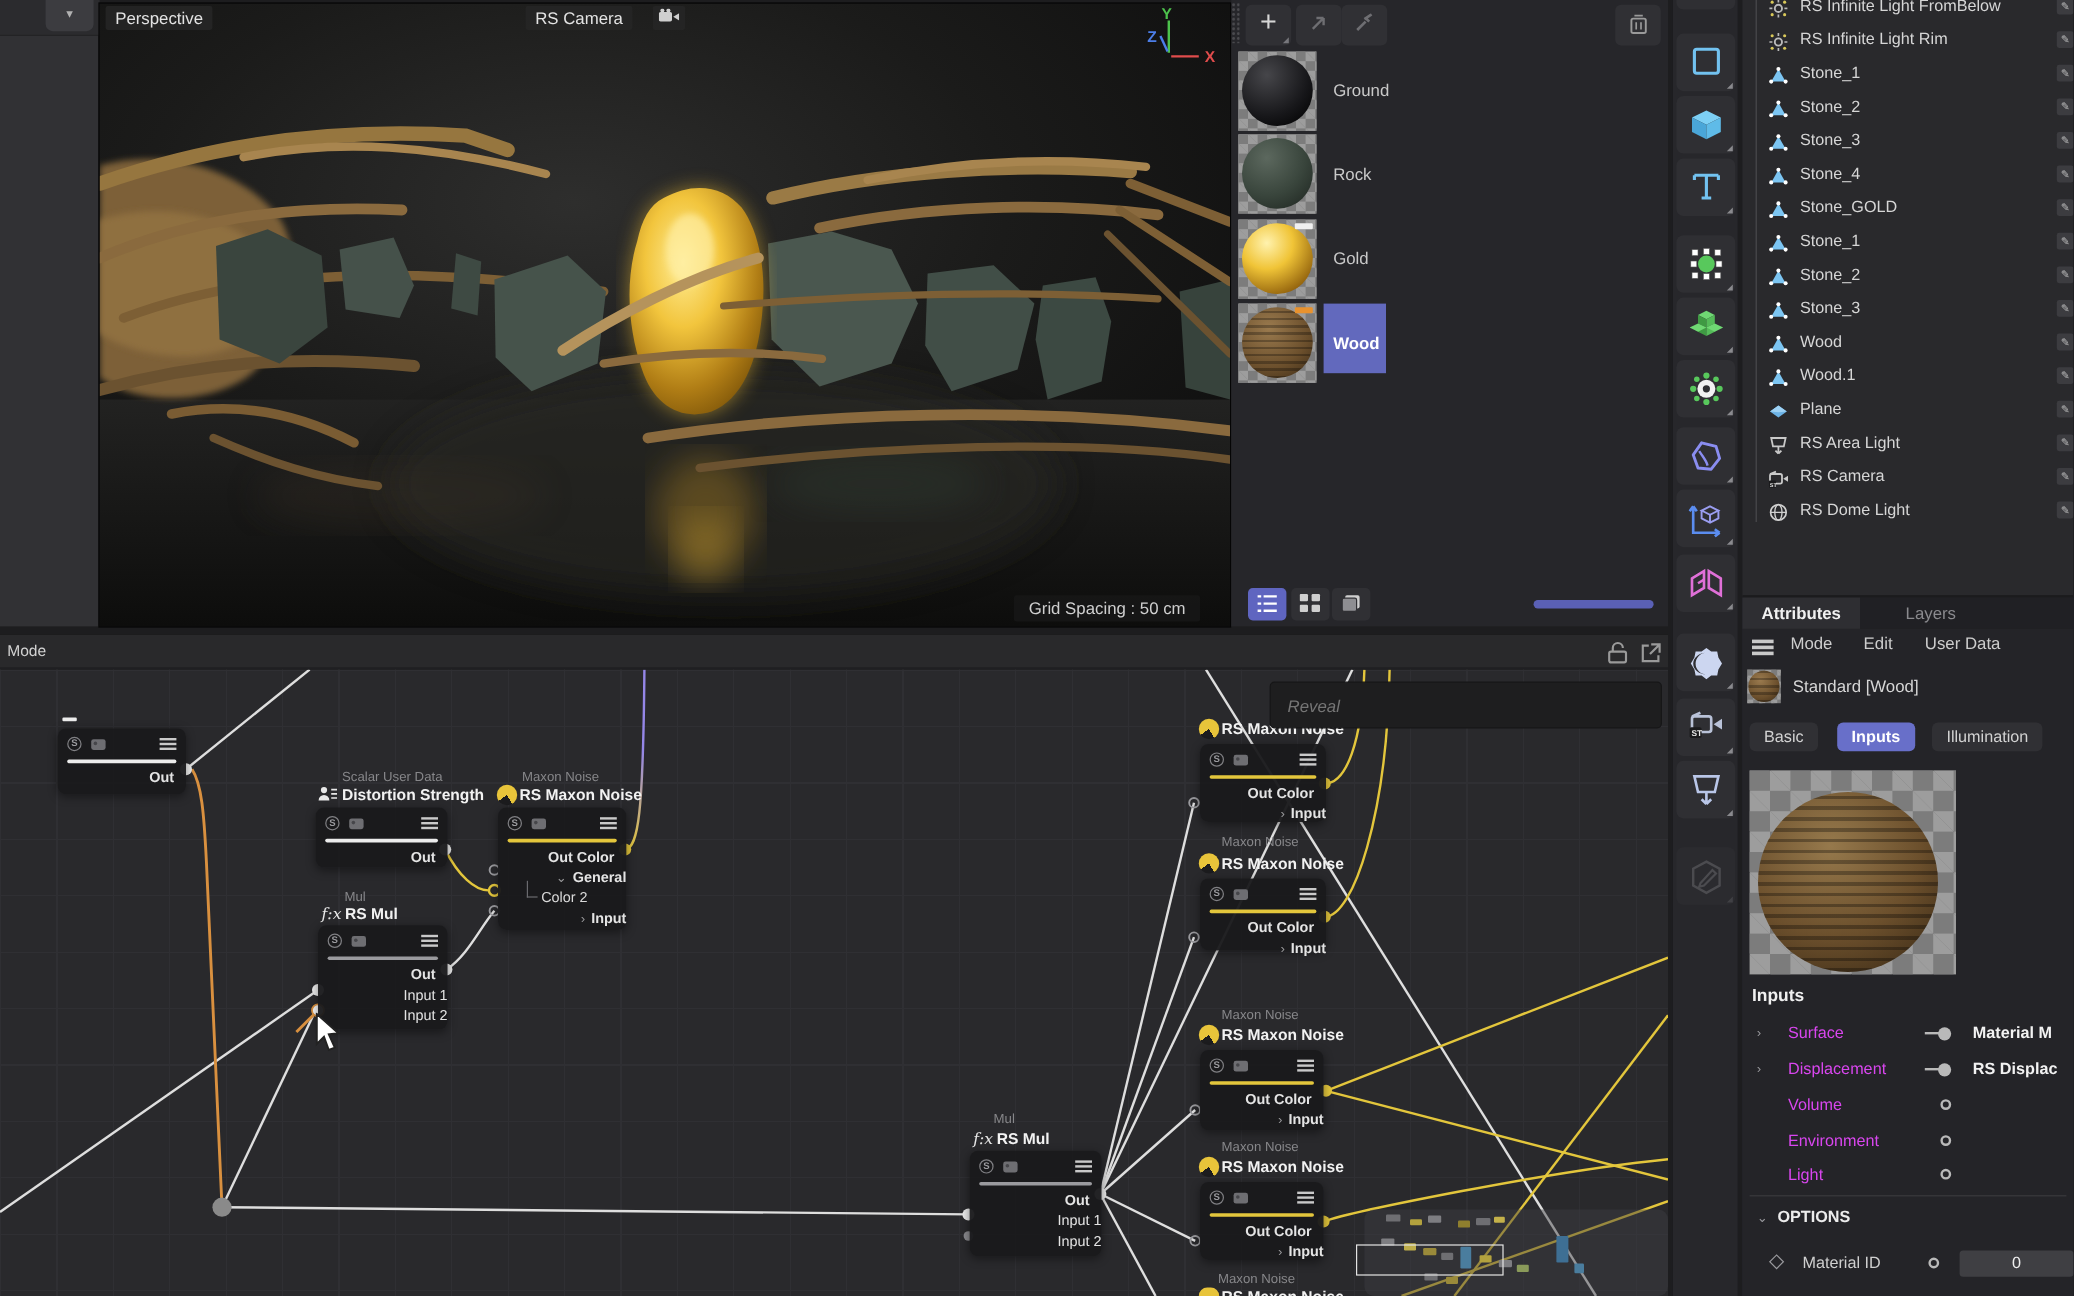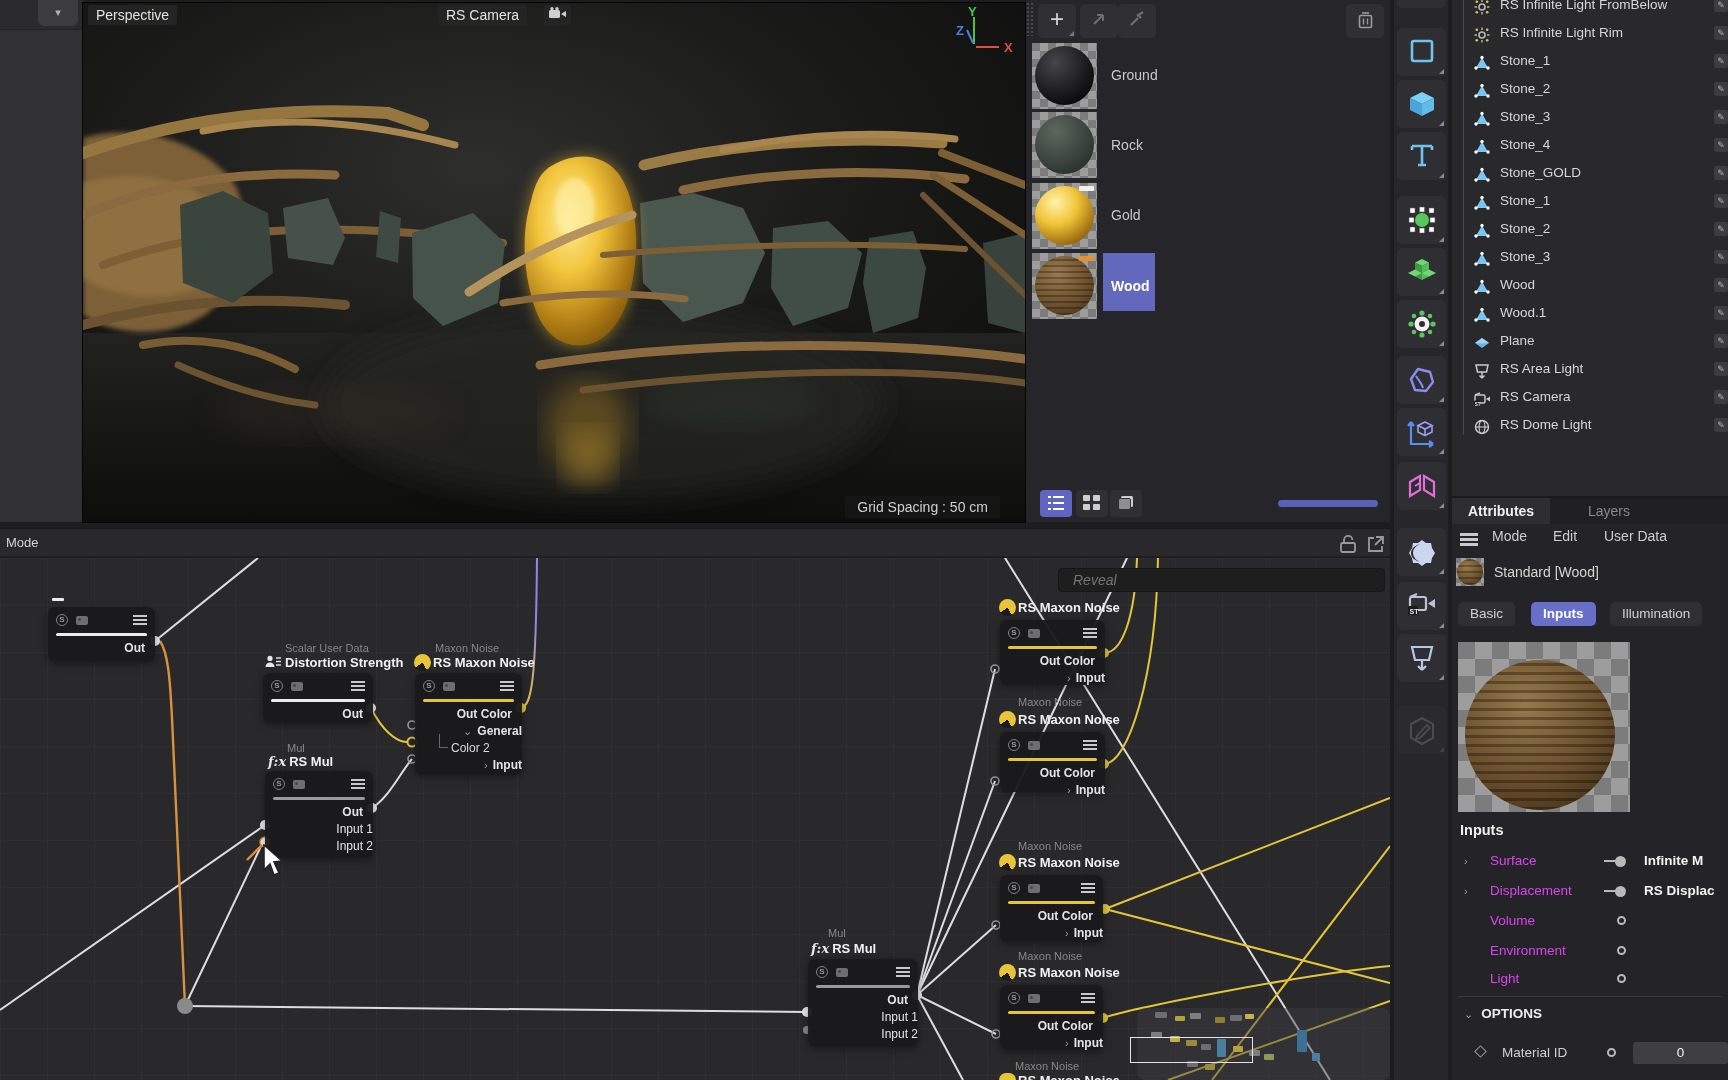--- a/index.html
+++ b/index.html
@@ -49,29 +49,29 @@
   .vmbtn svg { margin:5px 0 0 7px; }
   #mat-slider { left:252px; top:500px; width:100px; height:7px; border-radius:4px; background:#5a60b5; cursor:pointer; }
 
   
   #node-bar { left:0; top:528px; width:1390px; height:29px; background:#29292b; border-top:1px solid #1a1a1b;
               border-bottom:1px solid #202022; }
   #node-bar .label { position:absolute; left:6px; top:6px; color:#d2d2d2; font-size:13px; }
   #node-editor { left:0; top:558px; width:1390px; height:522px; background-color:#29292c; overflow:hidden;
       background-image:repeating-linear-gradient(to right, #2f2f33 0 1px, transparent 1px 47px),
                        repeating-linear-gradient(to bottom, #2f2f33 0 1px, transparent 1px 47px); }
-  #reveal-box { position:absolute; left:1058px; top:10px; width:327px; height:24px; background:#1e1e1f;
+  #reveal-box { position:absolute; left:1058px; top:10px; width:327px; height:39px; background:#1e1e1f;
       border-radius:4px; border:1px solid #161617; }
   #reveal-box input { width:100%; height:100%; background:transparent; border:none; outline:none;
       font-style:italic; color:#9a9a9a; font-size:14px; padding-left:14px; font-family:"Liberation Sans",sans-serif; }
   .node { position:absolute; background:rgba(26,26,28,.96); border-radius:7px;
           box-shadow:0 2px 8px rgba(0,0,0,.4); }
   .ncat  { position:absolute; font-size:11px; color:#87878a; white-space:nowrap; }
   .ntitle{ position:absolute; font-size:13px; font-weight:bold; color:#f2f2f2; white-space:nowrap; }
-  .ntitle .fx { font-family:"DejaVu Serif", serif; font-style:italic; font-weight:bold; color:#e8e8e8; margin-right:3px; }
+  .ntitle .fx { font-family:"DejaVu Serif", serif; font-style:italic; font-weight:normal; color:#e8e8e8; margin-right:3px; }
   .nhead { position:relative; height:14px; margin:6px 8px 0 8px; }
   .scircle { position:absolute; left:0; top:1px; width:12px; height:12px; border:1.4px solid #808084;
              border-radius:50%; color:#9a9a9e; font-size:8px; font-weight:bold; text-align:center; line-height:10px; }
   .imgico { position:absolute; left:20px; top:3px; width:12px; height:9px; background:#6e6e72; border-radius:2px; }
   .imgico::after { content:""; position:absolute; left:2px; top:2px; width:3px; height:3px; border-radius:50%; background:#46464a; }
   .burger { position:absolute; right:0; top:2px; width:14px; height:2.4px; background:#c9c9c9;
             box-shadow:0 4px 0 #c9c9c9, 0 8px 0 #c9c9c9; }
   .band { height:3.4px; border-radius:2px; margin:6px 8px 4px 8px; }
   .prow { position:relative; height:17px; line-height:17px; font-size:12px; color:#e4e4e4; }
   .prow.out { text-align:right; padding-right:10px; font-weight:bold; }
@@ -940,21 +940,21 @@
 
     <div id="inputs-heading">Inputs</div>
 
     <div class="inp-row" style="top:348px;">
       <span class="exp">›</span>
       <span class="ilabel">Surface</span>
       <span class="conn">
           <span class="dot-line"></span>
           <span class="dot-filled"></span>
         </span>
-      <span class="ivalue">Infinite M</span>
+      <span class="ivalue">Material M</span>
       </div>
     <div class="inp-row" style="top:378px;">
       <span class="exp">›</span>
       <span class="ilabel">Displacement</span>
       <span class="conn">
           <span class="dot-line"></span>
           <span class="dot-filled"></span>
         </span>
       <span class="ivalue">RS Displac</span>
       </div>

